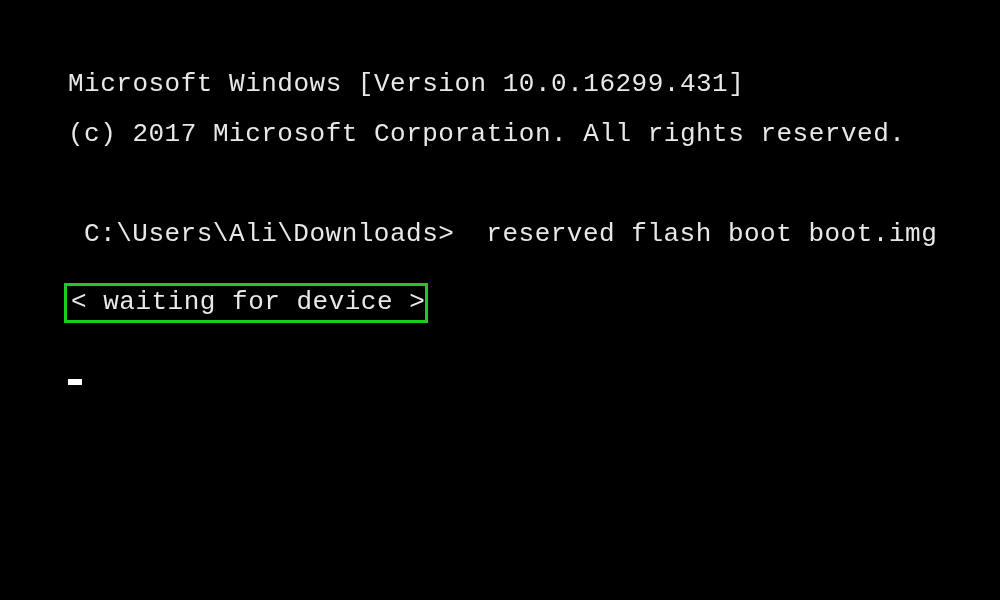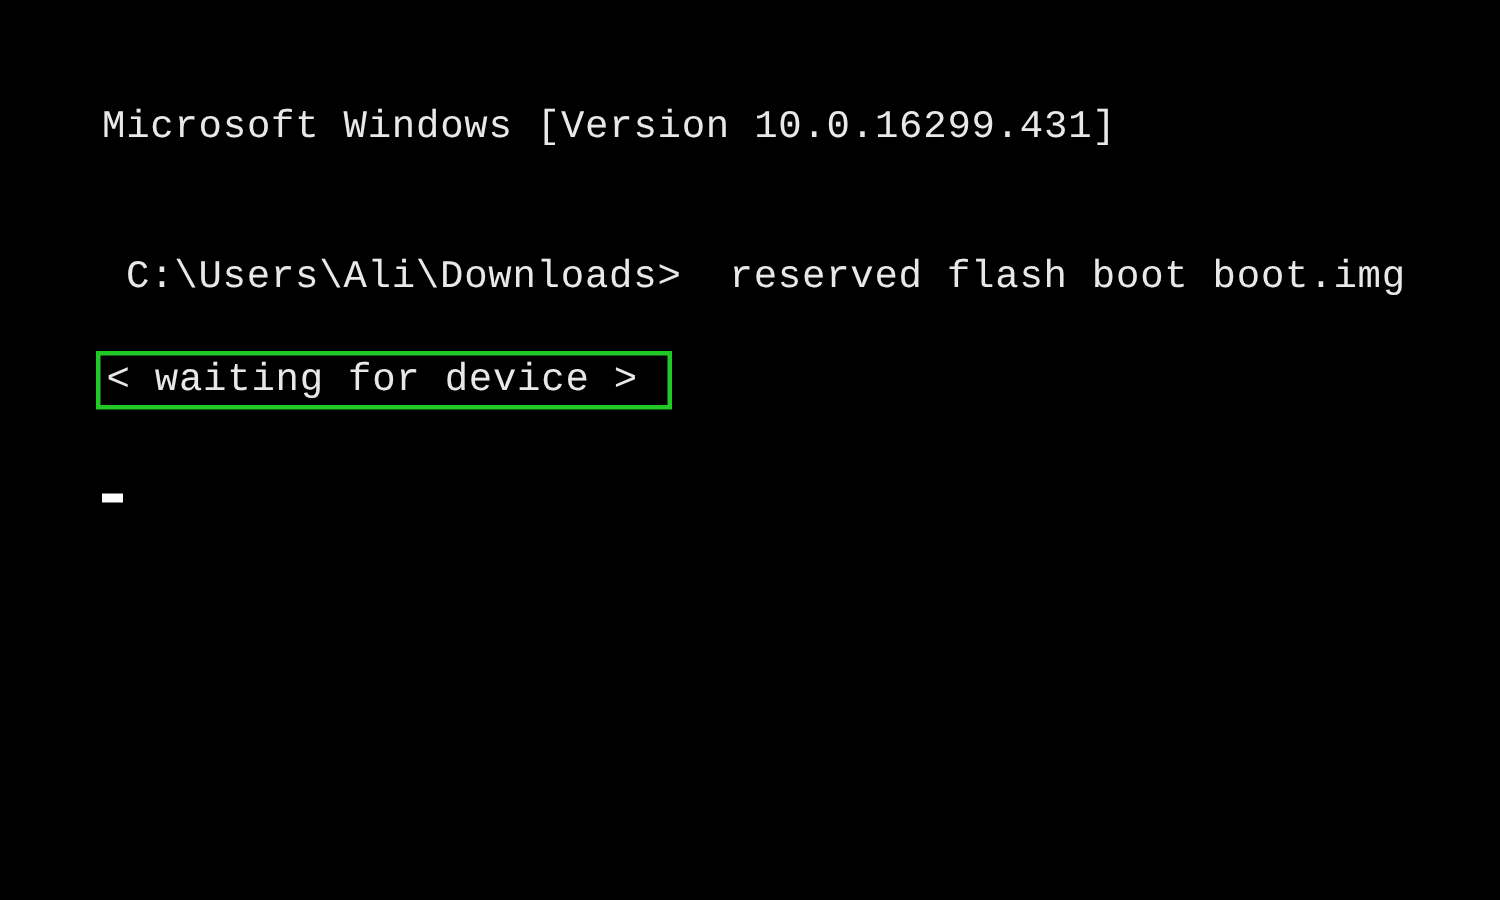--- a/index.html
+++ b/index.html
@@ -24,21 +24,21 @@
     }
     .line {
       white-space: pre;
     }
     .blank-line {
       height: 34px;
     }
     .highlight-box {
       display: inline-block;
       border: 3px solid #1fc926;
-      padding: 0 20px 0 4px;
+      padding: 0 0 0 4px;
       margin-left: -4px;
     }
     .cursor {
       display: inline-block;
       width: 14px;
       height: 6px;
       background: #fff;
       margin-top: 24px;
       margin-left: 0;
     }
@@ -49,19 +49,20 @@
       width: 100%;
       height: 72px;
       background: #000;
     }
   </style>
 </head>
 <body>
 
 <div class="terminal">
   <div class="line">Microsoft Windows [Version 10.0.16299.431]</div>
+  <div class="line">(c) 2017 Microsoft Corporation. All rights reserved.</div>
   <div class="blank-line"></div>
   <div class="line"><span>C:\Users\Ali\Downloads&gt;</span><span>reserved flash boot boot.img</span></div>
   <div class="line"><span class="highlight-box">&lt; waiting for device &gt;</span></div>
   <div class="line"><span class="cursor"></span></div>
 </div>
 
 <div class="bottom-bar"></div>
 
 </body></html>

